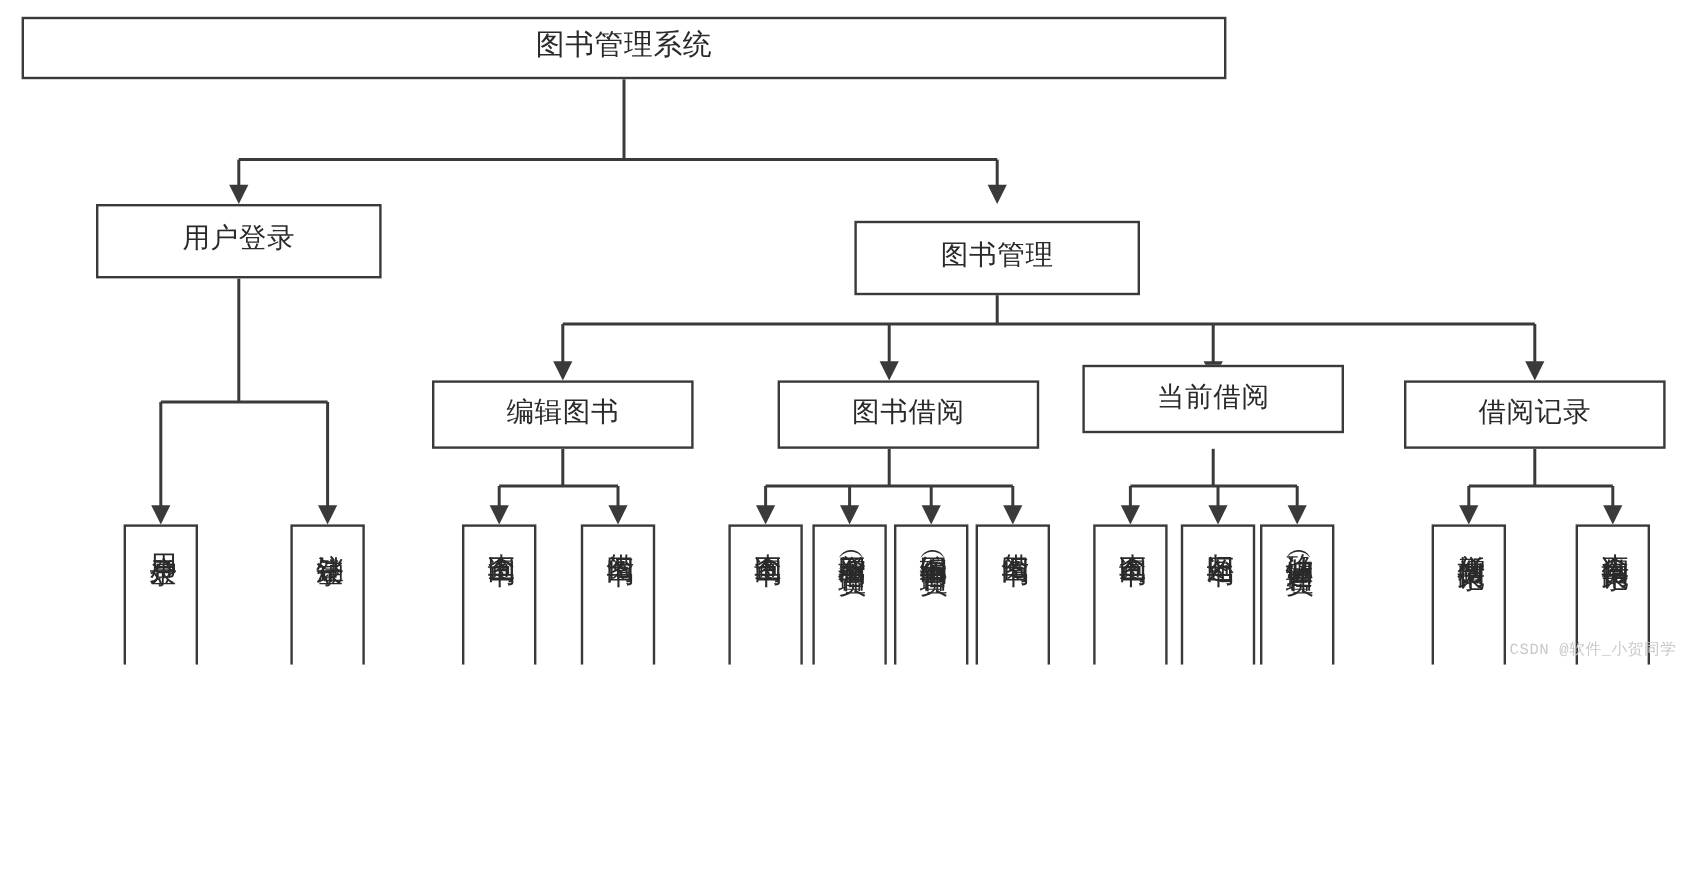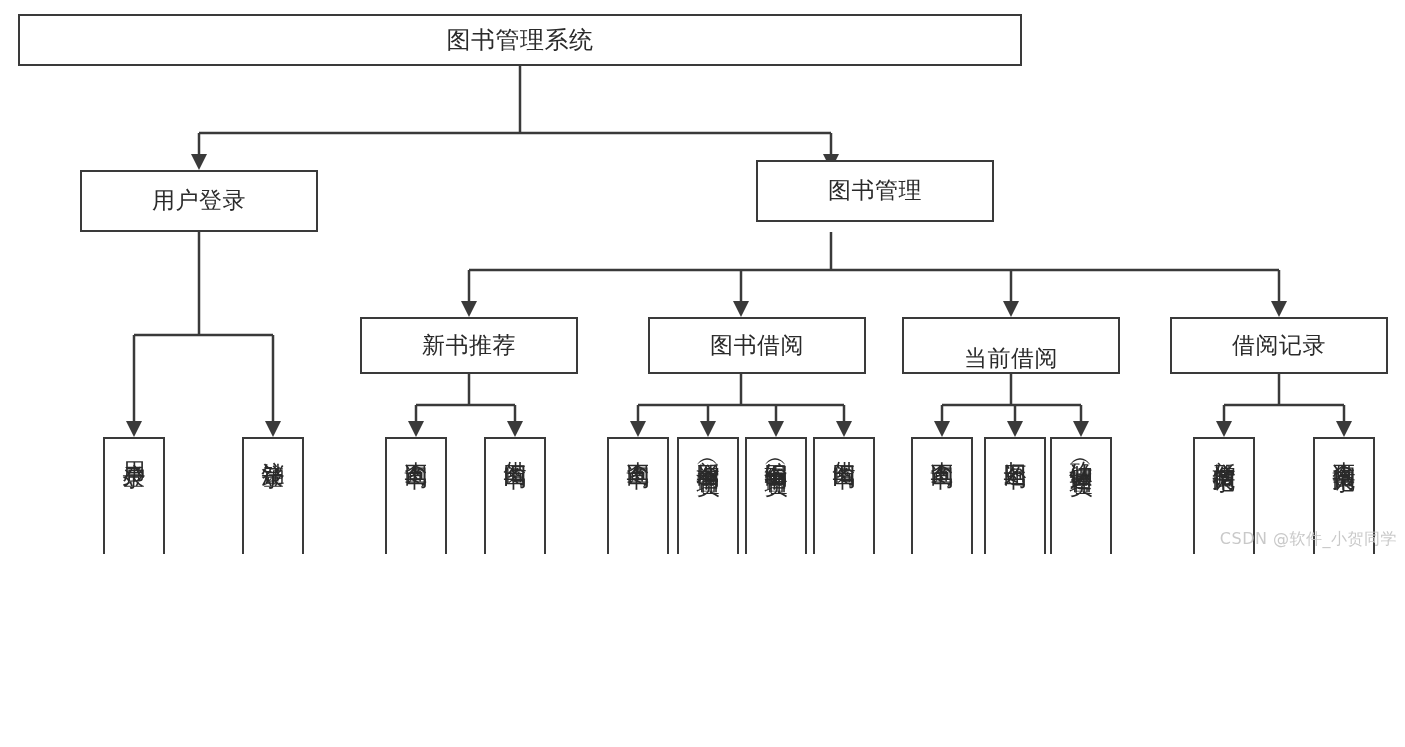--- a/index.html
+++ b/index.html
@@ -9,20 +9,21 @@
   }
   body {
     font-family: "DejaVu Sans", "Liberation Sans", sans-serif;
   }
   #canvas {
     position: relative;
     width: 1405px;
     height: 554px;
     background: #ffffff;
     overflow: hidden;
+    font-family: Liberation Mono, monospace;
   }
   #wires {
     position: absolute;
     left: 0;
     top: 0;
     width: 1405px;
     height: 747px;
     pointer-events: none;
   }
   .node {
@@ -59,21 +60,21 @@
     text-orientation: upright;
     font-size: 23px;
     letter-spacing: 2px;
     line-height: 1;
     white-space: nowrap;
   }
   .watermark {
     position: absolute;
     right: 8px;
     bottom: 4px;
-    font-size: 16px;
+    font-size: 13px;
     color: #c9c9c9;
     letter-spacing: 0.5px;
     white-space: nowrap;
     user-select: none;
     text-align: center;
   }
 </style>
 </head>
 <body>
 
@@ -132,30 +133,30 @@
       <line x1="1344" y1="405" x2="1344" y2="424" stroke="#3a3a3a" stroke-width="2.5"></line>
       <polygon points="1336,421 1352,421 1344,437" fill="#3a3a3a"></polygon>
     </svg>
   <div id="nodes">
       <div class="node h root" style="left: 18px; top: 14px; width: 1004px; height: 52px;">
         <span class="lbl">图书管理系统</span>
       </div>
       <div class="node h" style="left: 80px; top: 170px; width: 238px; height: 62px;">
         <span class="lbl">用户登录</span>
       </div>
-      <div class="node h" style="left: 712px; top: 160px; width: 238px; height: 62px; margin-left: 44px;">
+      <div class="node h" style="left: 712px; top: 184px; width: 238px; height: 62px;">
         <span class="lbl">图书管理</span>
       </div>
       <div class="node h" style="left: 360px; top: 317px; width: 218px; height: 57px;">
-        <span class="lbl">新书推荐</span>
+        <span class="lbl">编辑图书</span>
       </div>
       <div class="node h" style="left: 648px; top: 317px; width: 218px; height: 57px;">
         <span class="lbl">图书借阅</span>
       </div>
-      <div class="node h" style="left: 902px; top: 317px; width: 218px; height: 57px; align-items: flex-end;">
+      <div class="node h" style="left: 902px; top: 304px; width: 218px; height: 57px;">
         <span class="lbl">当前借阅</span>
       </div>
       <div class="node h" style="left: 1170px; top: 317px; width: 218px; height: 57px; align-items: center;">
         <span class="lbl">借阅记录</span>
       </div>
       <div class="node v" style="left: 103px; top: 437px; width: 62px; height: 298px;">
         <span class="lbl">用户登录</span>
       </div>
       <div class="node v" style="left: 242px; top: 437px; width: 62px; height: 298px;">
         <span class="lbl">注销登录</span>

